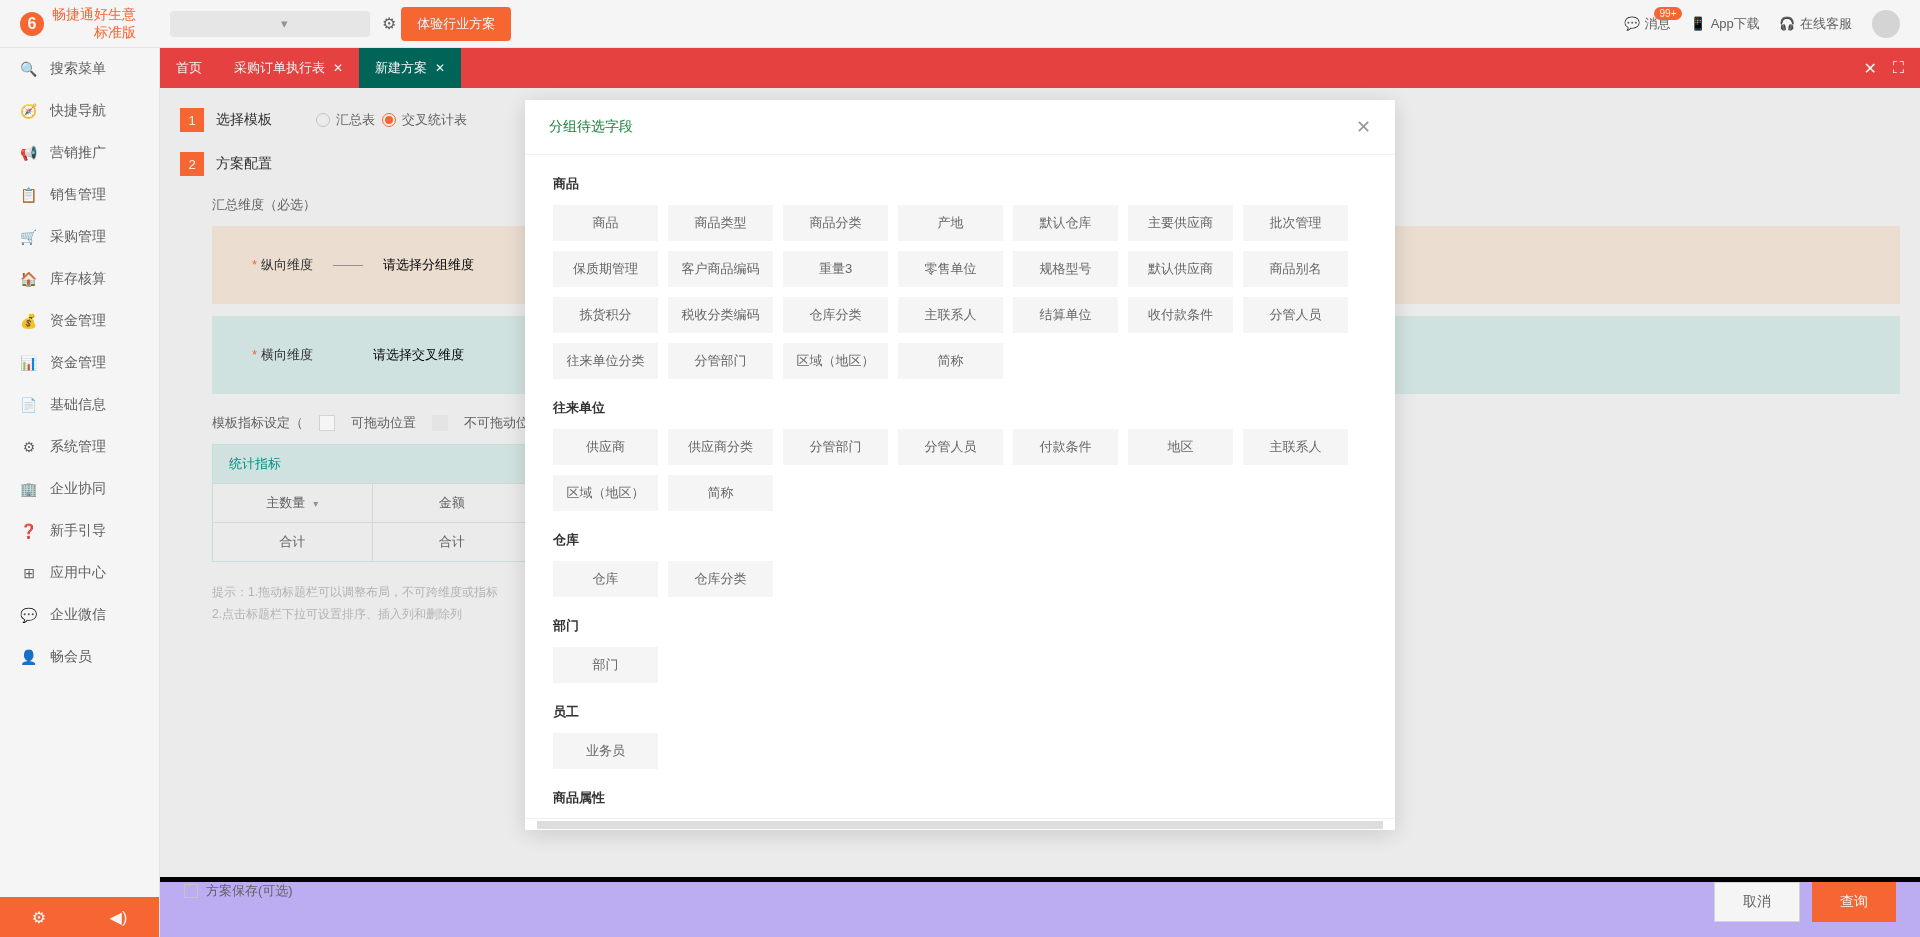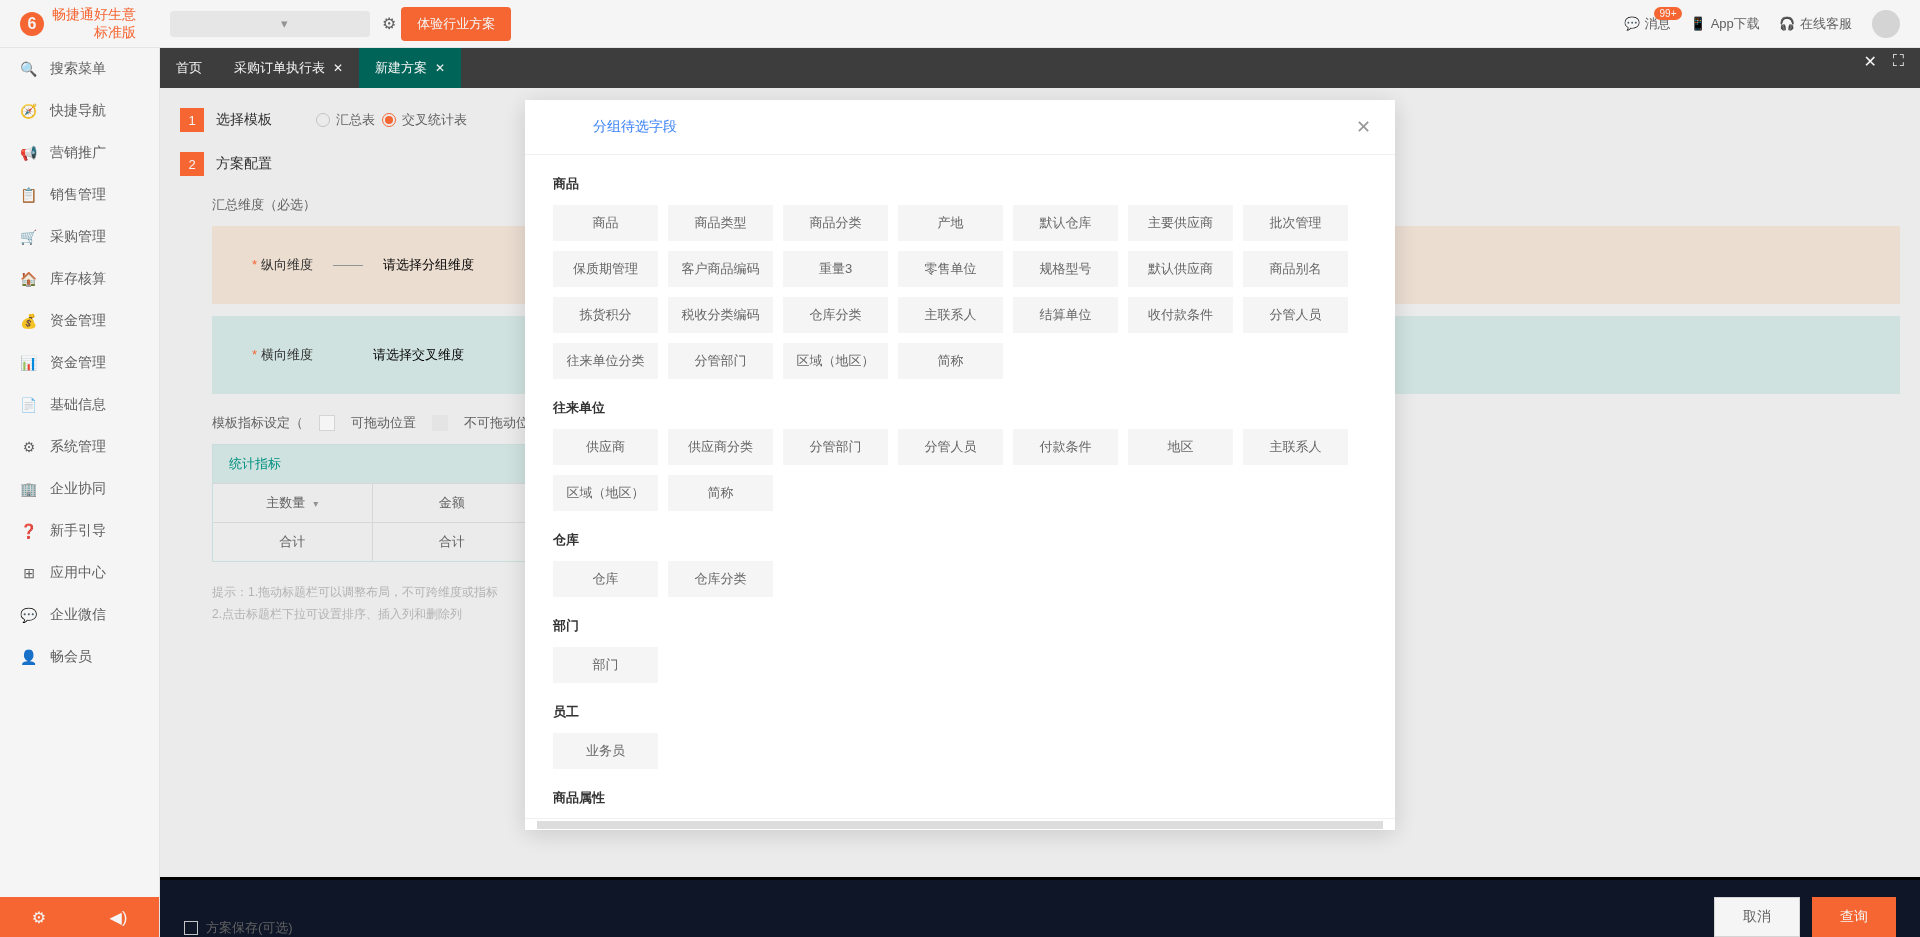--- a/index.html
+++ b/index.html
@@ -20,21 +20,21 @@
     .avatar { width: 28px; height: 28px; background: #ddd; border-radius: 50%; }
     
     
     .sidebar { position: absolute; left: 0; top: 48px; width: 160px; bottom: 0; background: #fff; border-right: 1px solid #eee; }
     .sidebar-item { display: flex; align-items: center; gap: 12px; padding: 12px 20px; color: #666; font-size: 14px; cursor: pointer; }
     .sidebar-icon { width: 18px; height: 18px; display: flex; align-items: center; justify-content: center; }
     .sidebar-footer { position: absolute; bottom: 0; left: 0; right: 0; height: 40px; background: #ff6b35; display: flex; align-items: center; justify-content: space-around; }
     .sidebar-footer-icon { color: #fff; cursor: pointer; }
     
     
-    .tabs-bar { position: absolute; top: 48px; left: 160px; right: 0; height: 40px; background: #404040; display: flex; }
+    .tabs-bar { position: absolute; top: 48px; left: 160px; right: 0; height: 40px; background: #ef4444; display: flex; align-items: center; }
     .tab { padding: 0 16px; height: 40px; display: flex; align-items: center; gap: 8px; color: #fff; font-size: 13px; cursor: pointer; }
     .tab.active { background: #00695c; }
     .tab-close { font-size: 12px; cursor: pointer; }
     .tabs-right { margin-left: auto; display: flex; gap: 8px; padding-right: 12px; }
     .tabs-right-btn { color: #fff; cursor: pointer; padding: 4px; }
     
     
     .main-content { position: absolute; top: 88px; left: 160px; right: 0; bottom: 60px; padding: 20px; overflow: auto; }
     .page-title { font-size: 14px; color: #666; margin-bottom: 20px; }
     .step-row { display: flex; align-items: center; gap: 12px; margin-bottom: 20px; }
@@ -66,32 +66,32 @@
     .stat-header { background: #d9ece9; padding: 10px 16px; font-size: 13px; color: #009688; }
     .stat-row { display: flex; border-top: 1px solid #e0e0e0; }
     .stat-cell { flex: 1; padding: 10px 16px; font-size: 13px; color: #666; text-align: center; border-right: 1px solid #e0e0e0; display: flex; align-items: center; justify-content: center; gap: 8px; }
     .stat-cell:last-child { border-right: none; }
     .stat-cell.header-cell { background: #f5f5f5; }
     .dropdown-arrow { font-size: 10px; color: #999; }
     
     .hint-text { margin-top: 20px; margin-left: 32px; font-size: 12px; color: #bbb; line-height: 1.8; }
     
     
-    .footer-bar { position: absolute; bottom: 0; left: 160px; right: 0; height: 60px; background: #0f172a; display: flex; align-items: flex-end; padding: 0 24px; border-top: 3px solid #000000; }
+    .footer-bar { position: absolute; bottom: 0; left: 160px; right: 0; height: 60px; background: #c4b5fd; display: flex; align-items: flex-start; padding: 0 24px; border-top: 5px solid #000000; }
     .checkbox-item { display: flex; align-items: center; gap: 8px; font-size: 13px; color: #666; }
     .checkbox-box { width: 14px; height: 14px; border: 1px solid #ccc; }
     .footer-btns { margin-left: auto; display: flex; gap: 12px; }
     .btn-cancel { padding: 10px 28px; background: #fff; border: 1px solid #ddd; color: #666; font-size: 14px; cursor: pointer; }
     .btn-query { padding: 10px 28px; background: #ff6b35; border: none; color: #fff; font-size: 14px; cursor: pointer; }
     
     
     .modal-overlay { position: fixed; inset: 0; background: rgba(0,0,0,0.04); z-index: 1000; }
     .modal { position: absolute; top: 100px; left: 50%; transform: translateX(-50%); width: 870px; height: 730px; background: #fff; box-shadow: 0 4px 24px rgba(0,0,0,0.15); display: flex; flex-direction: column; }
     .modal-header { padding: 16px 24px; display: flex; align-items: center; justify-content: space-between; border-bottom: 1px solid #f0f0f0; }
-    .modal-title { font-size: 14px; color: #3b82f6; margin-left: 44px; }
+    .modal-title { font-size: 14px; color: #15803d; }
     .modal-close { font-size: 18px; color: #999; cursor: pointer; }
     .modal-body { flex: 1; overflow-y: auto; padding: 20px 28px; }
     .modal-body::-webkit-scrollbar { width: 10px; }
     .modal-body::-webkit-scrollbar-thumb { background: #ccc; }
     .field-group { margin-bottom: 20px; }
     .field-group-title { font-size: 13px; font-weight: bold; color: #333; margin-bottom: 12px; }
     .field-buttons { display: flex; flex-wrap: wrap; gap: 10px; }
     .field-btn { width: 105px; height: 36px; background: #f5f5f5; border: none; font-size: 13px; color: #666; cursor: pointer; text-align: center; }
     .modal-hscroll { height: 12px; background: #fff; border-top: 1px solid #f0f0f0; }
     .modal-hscroll-thumb { height: 8px; margin: 2px 12px; background: #ddd; }

